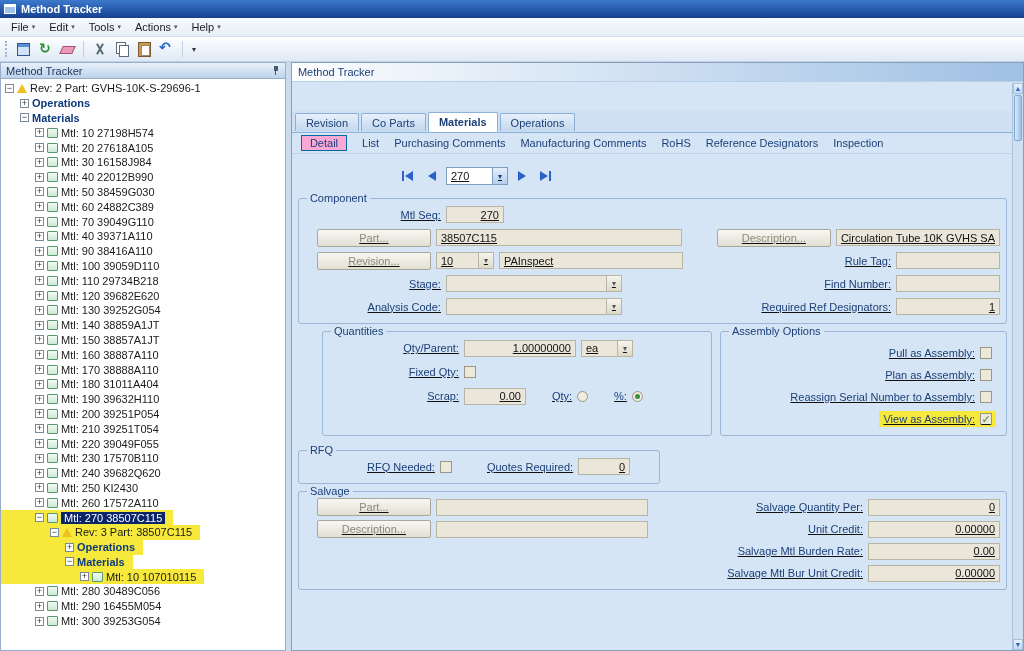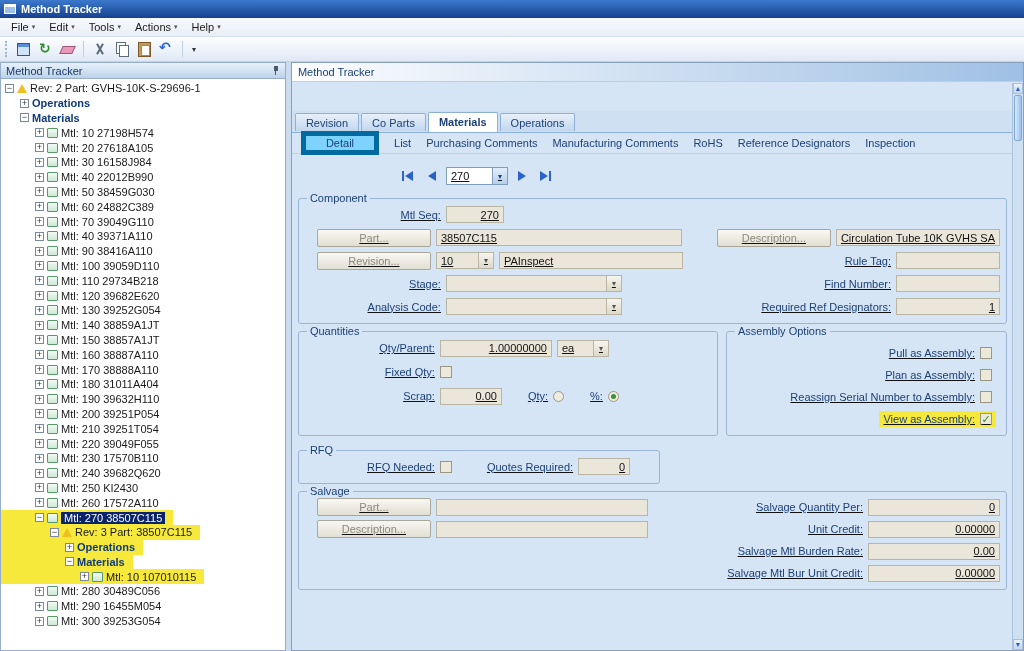--- a/index.html
+++ b/index.html
@@ -57,21 +57,21 @@
   .splitter{width:5px;background:#ccdcef;}
   
   .right-panel{flex:1;display:flex;flex-direction:column;border:1px solid #8aa0b8;background:#d6e5f5;position:relative;}
   .rp-header{height:19px;background:linear-gradient(to right,#fdfeff,#9fc0e4);color:#1b3f77;
     padding:3px 0 0 6px;border-bottom:1px solid #b9cfe6;}
   .tabs{height:22px;display:flex;align-items:center;padding-left:3px;background:#cfe0f2;border-bottom:1px solid #8cb0d8;margin-top:29px;}
   .tab{height:18px;padding:3px 10px 0;border:1px solid #8cb0d8;border-bottom:none;margin-right:2px;
     background:linear-gradient(#e7f0fa,#c2d7ee);color:#1b3f77;border-radius:2px 2px 0 0;}
   .tab.active{background:#fff;font-weight:bold;height:20px;margin-bottom:-1px;position:relative;z-index:2;}
   .subtabs{height:21px;display:flex;gap:15px;align-items:center;padding-left:9px;border-bottom:1px solid #bcd2e8;color:#1b3f77;}
-  .subtab.active{background:#7dd3fc;border:5px solid #0369a1;padding:1px 20px;}
+  .subtab.active{background:#f9a8d4;border:1px solid #0369a1;padding:1px 8px;}
   .content{flex:1;padding:4px 16px 0 6px;position:relative;text-decoration:underline;}
   
   .nav-row{display:flex;align-items:center;gap:4px;margin:8px 0 12px 100px;height:20px;}
   .navbtn{width:20px;height:18px;display:flex;align-items:center;justify-content:center;gap:1px;}
   .tri-l{width:0;height:0;border-top:5px solid transparent;border-bottom:5px solid transparent;border-right:8px solid #2a62c9;}
   .tri-r{width:0;height:0;border-top:5px solid transparent;border-bottom:5px solid transparent;border-left:8px solid #2a62c9;}
   .bar-v{width:2px;height:10px;background:#2a62c9;}
   .nav-combo{width:62px;height:18px;background:#fff;border:1px solid #7f9db9;display:flex;align-items:center;}
   .ncval{flex:1;padding-left:4px;}
   .ncbtn{width:15px;height:100%;display:flex;align-items:center;justify-content:center;font-size:8px;color:#1b3f77;
@@ -98,21 +98,21 @@
   .combo .cval{flex:1;padding-left:4px;overflow:hidden;white-space:nowrap;}
   .combo .cbtn{width:15px;height:100%;display:flex;align-items:center;justify-content:center;font-size:8px;color:#555;
     background:linear-gradient(#f6f5ef,#ddd9c8);border-left:1px solid #b9b5a3;}
   .chk{width:12px;height:12px;background:#ece9db;border:1px solid #9a9786;flex:none;display:flex;
     align-items:center;justify-content:center;}
   .chk.checked::before{content:"✓";color:#2e8f2e;font-size:11px;font-weight:bold;line-height:10px;}
   .rad{width:11px;height:11px;border-radius:50%;background:#f0ede0;border:1px solid #9a9786;flex:none;
     display:flex;align-items:center;justify-content:center;}
   .rad.sel::before{content:"";width:5px;height:5px;border-radius:50%;background:#3c8f3c;}
   .two-col{display:flex;gap:8px;margin-bottom:7px;align-items:stretch;}
-  .gb-quant{width:420px;flex:none;} .gb-asm{flex:1;padding-top:10px;}
+  .gb-quant{width:390px;flex:none;margin-left:24px;} .gb-asm{flex:1;padding-top:10px;}
   .gb-quant .frow{height:24px;}
   .asm-row{display:flex;justify-content:flex-end;align-items:center;height:22px;padding-right:4px;}
   .asm-inner{display:flex;align-items:center;gap:5px;padding:2px 4px;}
   .asm-inner.ylw{background:#f6e93c;}
   .gb-rfq{width:362px;}
   .sal-body{display:flex;}
   .sal-left{width:346px;flex:none;}
   .sal-left .frow{height:22px;padding-left:12px;}
   .sal-right{flex:1;}
   .sal-row{justify-content:flex-end;height:22px;}

